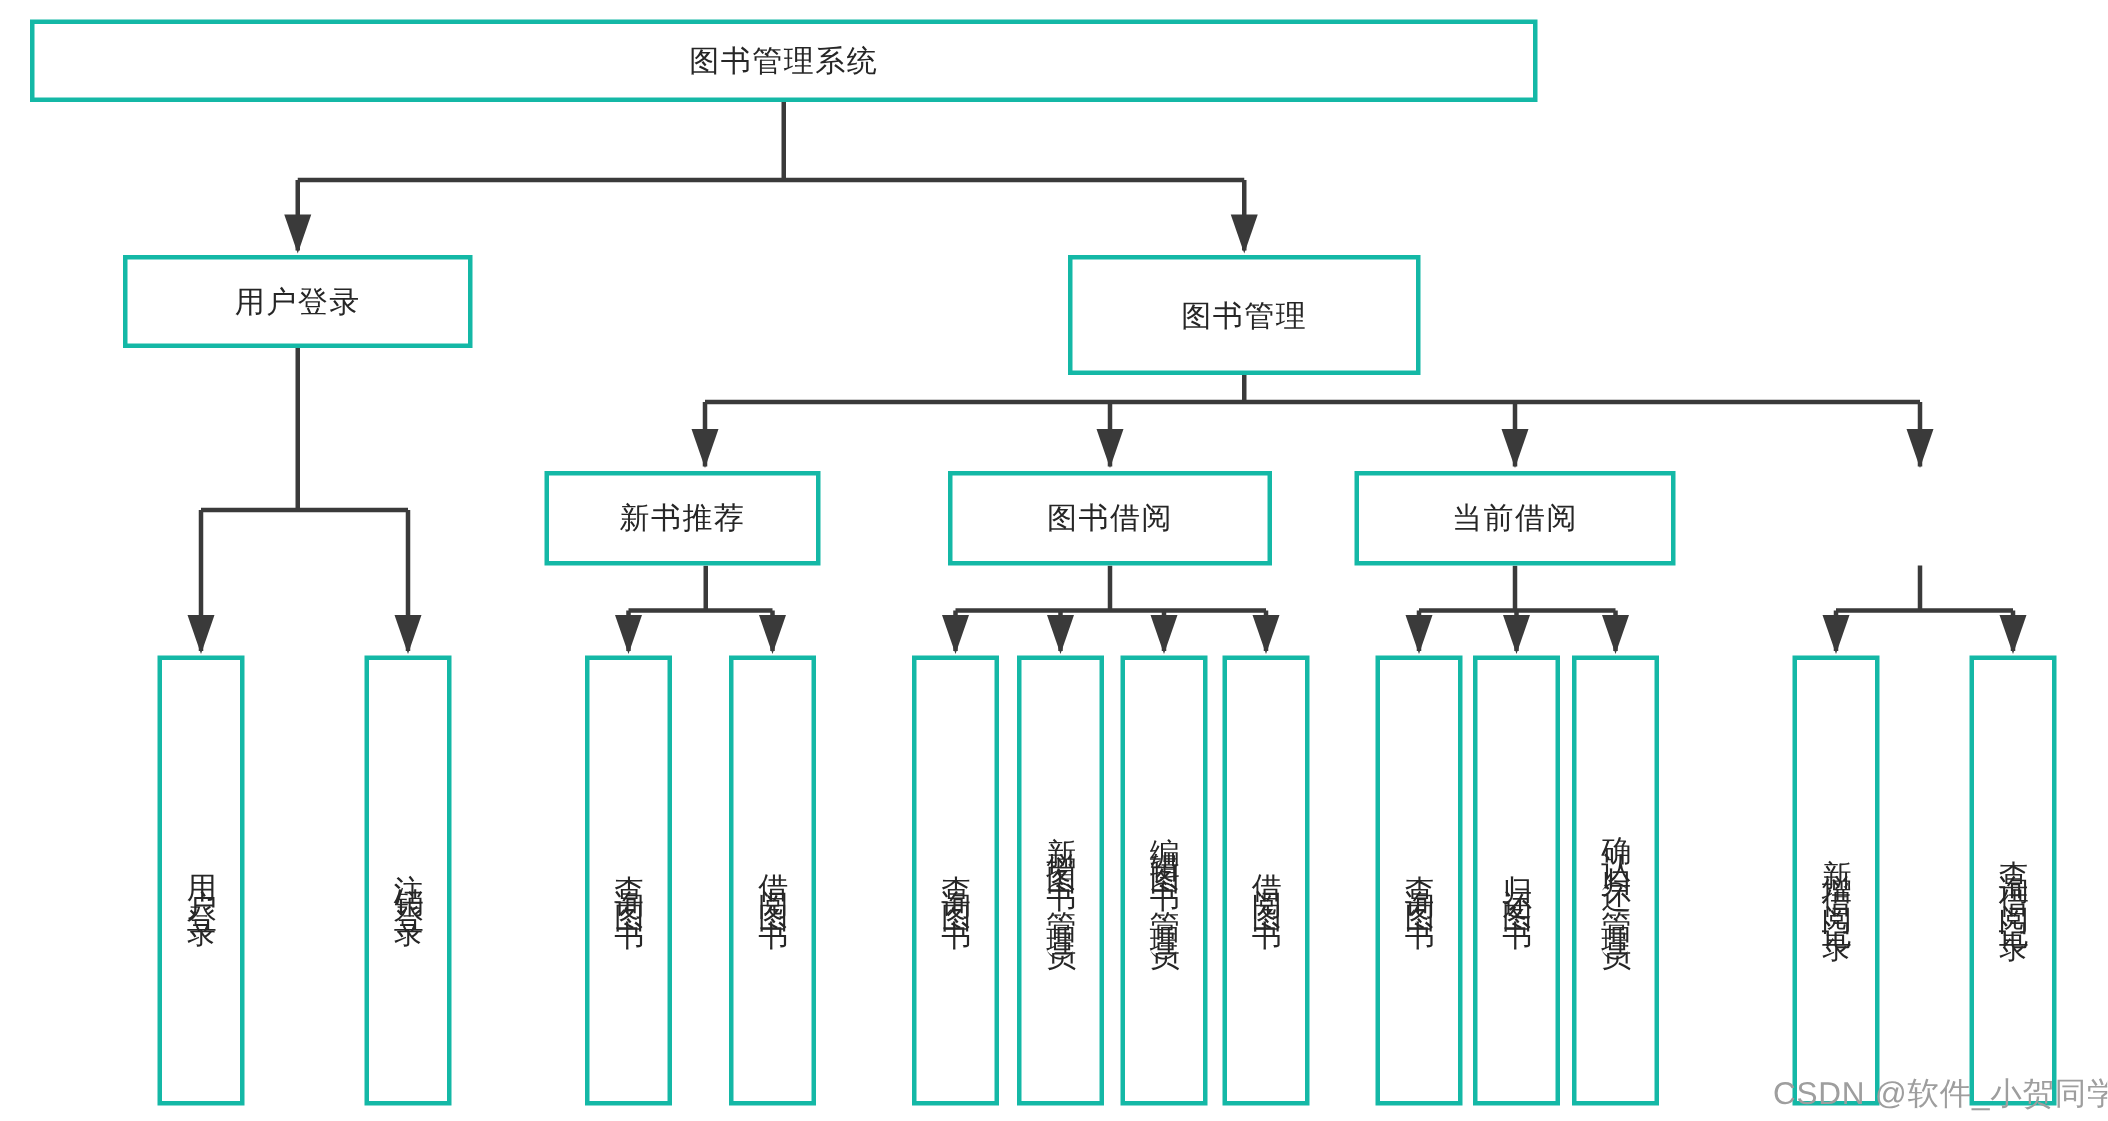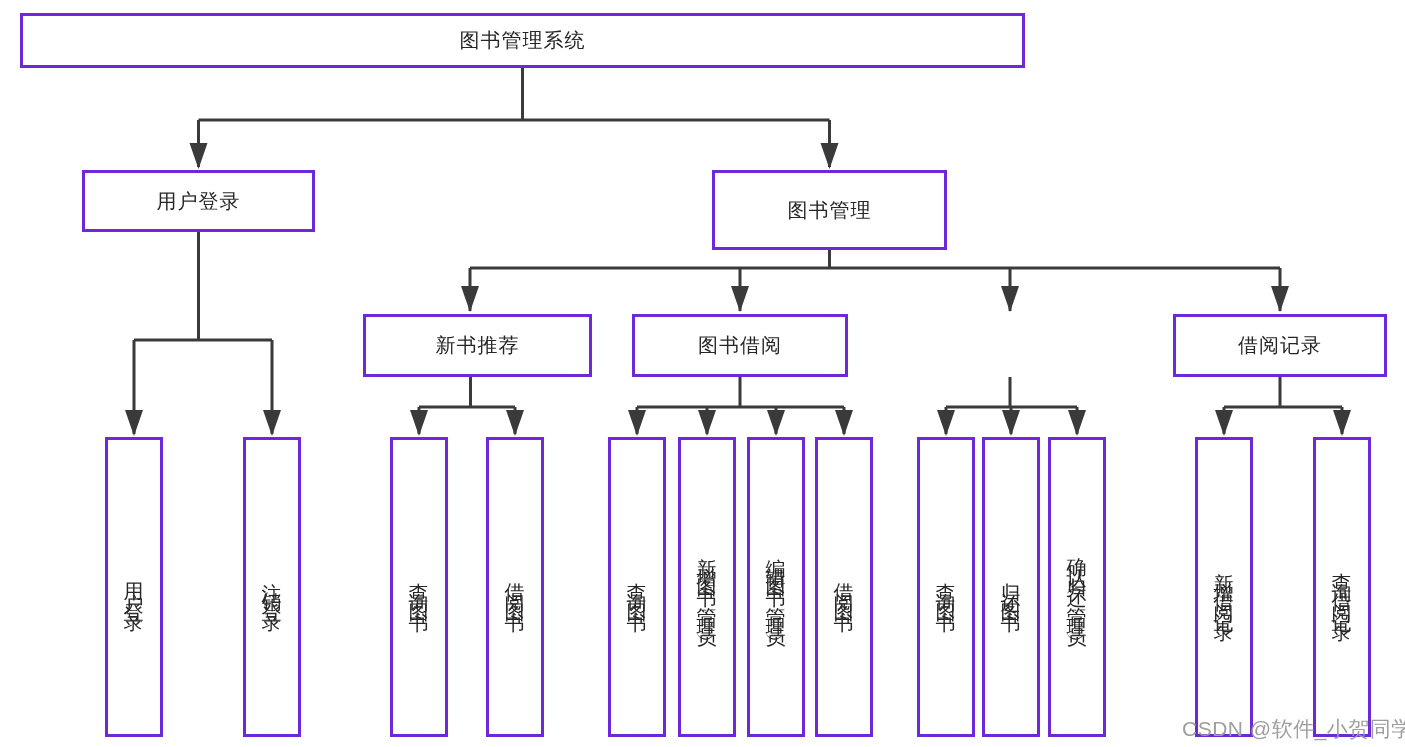--- a/index.html
+++ b/index.html
@@ -8,21 +8,21 @@
     width:1405px;height:747px;
     background:#ffffff;
     font-family:"Liberation Sans","DejaVu Sans",sans-serif;
     overflow:hidden;
   }
   .edges{position:absolute;left:0;top:0;width:1405px;height:747px;}
   .node{
     position:absolute;
     box-sizing:border-box;
     background:#ffffff;
-    border:3px solid #6d28d9;
+    border:3px solid #14b8a6;
     display:flex;
     align-items:center;
     justify-content:center;
   }
   .node.h span{
     font-size:20px;
     color:#262626;
     letter-spacing:1px;
     white-space:nowrap;
   }
@@ -107,28 +107,28 @@
     <span>图书管理系统</span>
   </div>
 
   <div class="node h" style="left:82px;top:170px;width:233px;height:62px;">
     <span>用户登录</span>
   </div>
   <div class="node h" style="left:712px;top:170px;width:235px;height:80px;">
     <span>图书管理</span>
   </div>
 
-  <div class="node h" style="left:363px;top:314px;width:229px;height:63px;font-family:Liberation Mono, monospace;">
+  <div class="node h" style="left:363px;top:314px;width:184px;height:63px;font-family:Liberation Mono, monospace;">
     <span>新书推荐</span>
   </div>
   <div class="node h" style="left:632px;top:314px;width:216px;height:63px;text-align:right;">
     <span>图书借阅</span>
   </div>
-  <div class="node h" style="left:1173px;top:314px;width:214px;height:63px;">
-    <span>借阅记录</span>
+  <div class="node h" style="left:903px;top:314px;width:214px;height:63px;">
+    <span>当前借阅</span>
   </div>
 
   <div class="node v" style="left:105px;top:437px;width:58px;height:300px;">
     <span>用户登录</span>
   </div>
   <div class="node v" style="left:243px;top:437px;width:58px;height:300px;">
     <span>注销登录</span>
   </div>
 
   <div class="node v" style="left:390px;top:437px;width:58px;height:300px;">

